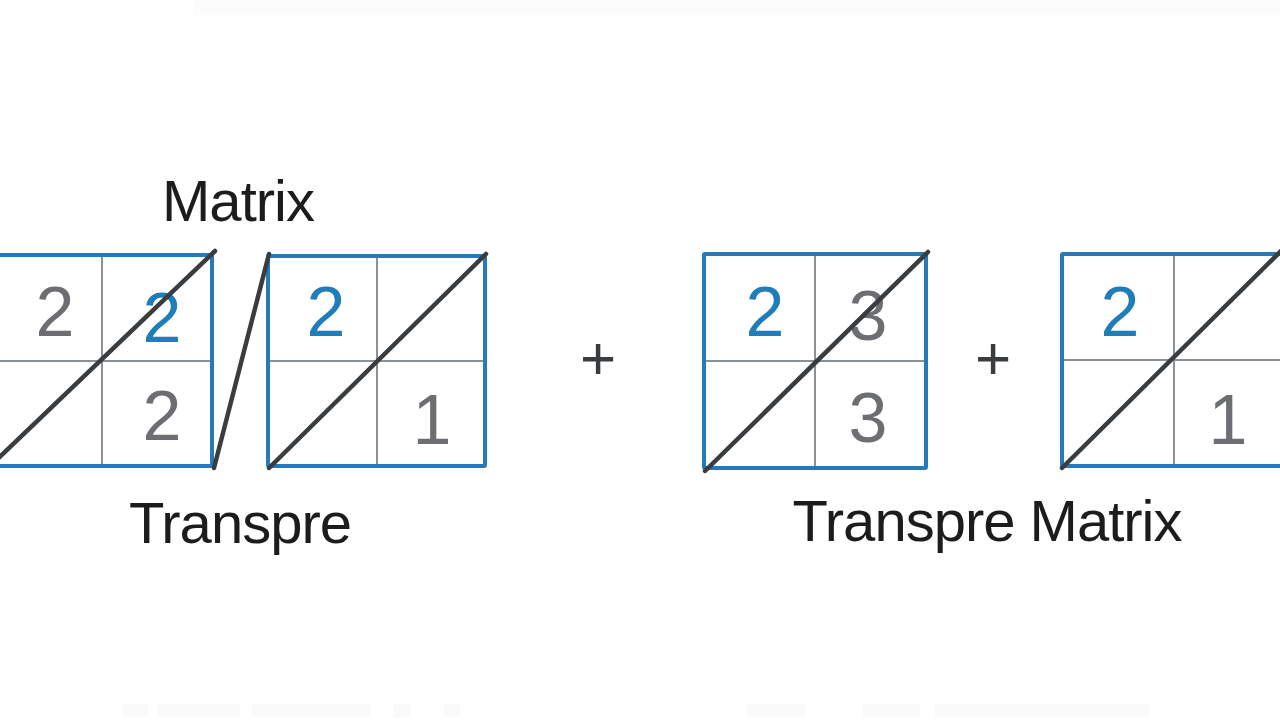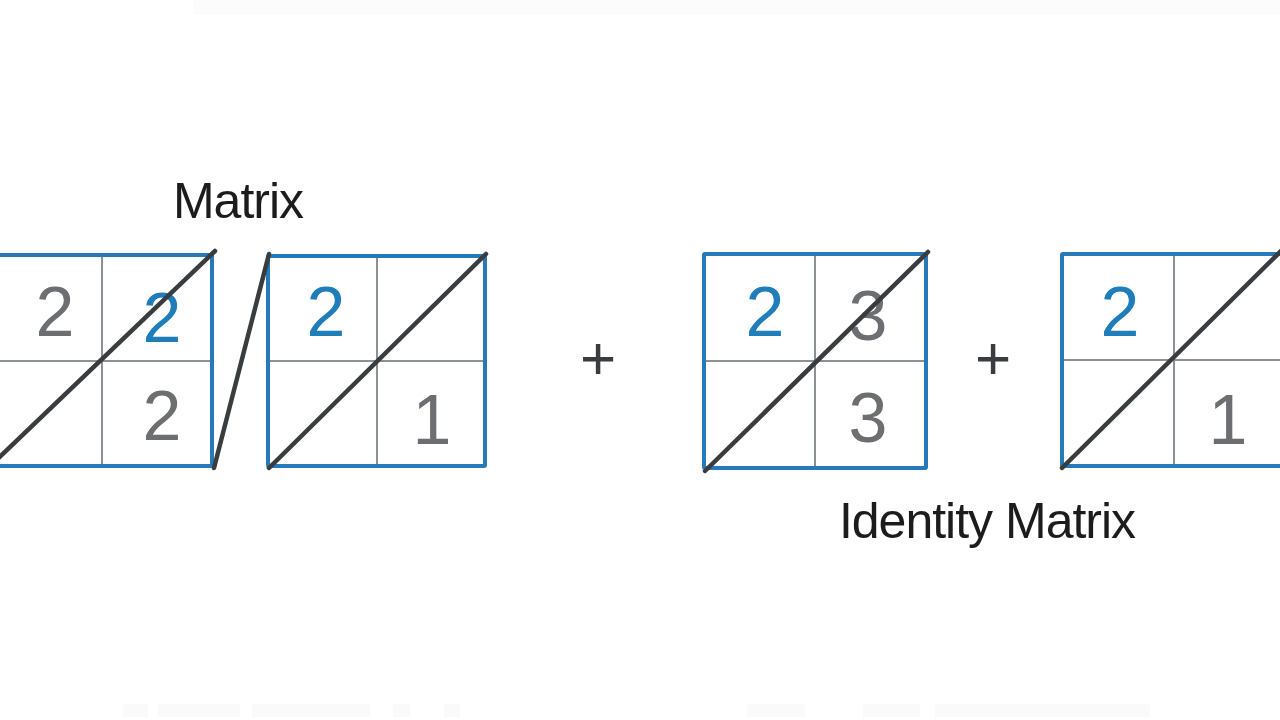--- a/index.html
+++ b/index.html
@@ -27,21 +27,21 @@
   .top-strip {
     position: absolute;
     left: 193px; top: 0;
     width: 1087px; height: 15px;
     background: var(--top-strip);
   }
 
   .label {
     position: absolute;
     transform: translate(-50%, -50%);
-    font-size: 50px;
+    font-size: 58px;
     font-weight: 500;
     letter-spacing: -1px;
     color: var(--text-dark);
     white-space: nowrap;
     line-height: 1;
   }
   .label-matrix   { left: 238px;  top: 201px; }
   .label-invert   { left: 992px;  top: 201px; }
   .label-transpose{ left: 240px;  top: 523px; }
   .label-identity { left: 987px;  top: 521px; }
@@ -116,21 +116,22 @@
   }
 </style>
 </head>
 <body>
 
 <div class="canvas">
 
   <div class="top-strip"></div>
 
   <div class="label label-matrix">Matrix</div>
-  <div class="label label-identity">Identity Matrix</div>
+  <div class="label label-transpose">Transpre</div>
+  <div class="label label-identity">Transpre Matrix</div>
 
   <div class="square sq1">
     <div class="vline"></div>
     <div class="hline"></div>
   </div>
   <div class="square sq2">
     <div class="vline"></div>
     <div class="hline"></div>
   </div>
   <div class="square sq3">

